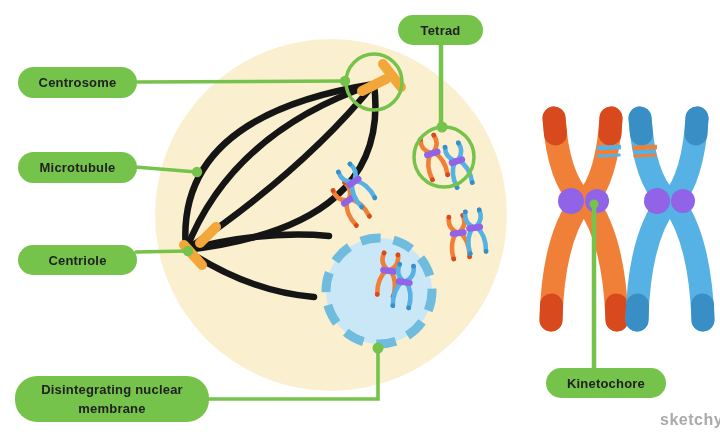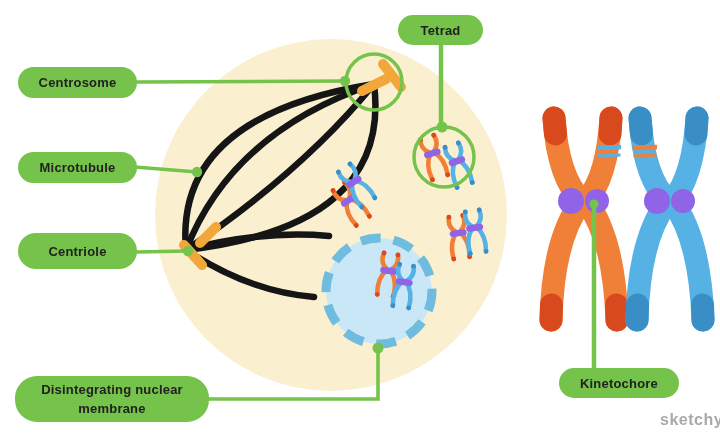--- a/index.html
+++ b/index.html
@@ -16,24 +16,24 @@
   .stage svg{position:absolute;left:0;top:0;}
 
   .pill{
     position:absolute; background:var(--label-green); color:var(--label-text);
     font-weight:bold; font-size:13px; line-height:19px;
     display:flex; align-items:center; justify-content:center; text-align:center;
     border-radius:22px; box-sizing:border-box; padding:0 6px; letter-spacing:.2px;
   }
   .pill-centrosome{left:18px;top:67px;width:119px;height:31px;}
   .pill-microtubule{left:18px;top:152px;width:119px;height:31px;}
-  .pill-centriole{left:18px;top:233px;width:119px;height:36px;}
+  .pill-centriole{left:18px;top:245px;width:119px;height:30px;}
   .pill-tetrad{left:398px;top:15px;width:85px;height:30px;}
   .pill-dnm{left:15px;top:376px;width:194px;height:46px;font-size:13px;}
-  .pill-kinetochore{left:559px;top:368px;width:120px;height:30px;}
+  .pill-kinetochore{left:546px;top:368px;width:120px;height:30px;}
 
   .watermark{position:absolute;left:660px;top:411px;font-size:16px;font-weight:bold;
     color:var(--watermark-gray);letter-spacing:.5px;opacity:.85;}
 
   
   .cell-body{fill:var(--cell);}
   .spindle-line{stroke:var(--spindle);stroke-width:6.5;fill:none;stroke-linecap:round;}
   .centriole-bar{stroke:var(--centriole-orange);stroke-width:10;stroke-linecap:round;}
   .green-ring{stroke:var(--label-green);stroke-width:3.5;fill:none;}
   .leader{stroke:var(--label-green);stroke-width:3.6;fill:none;stroke-linecap:round;}

